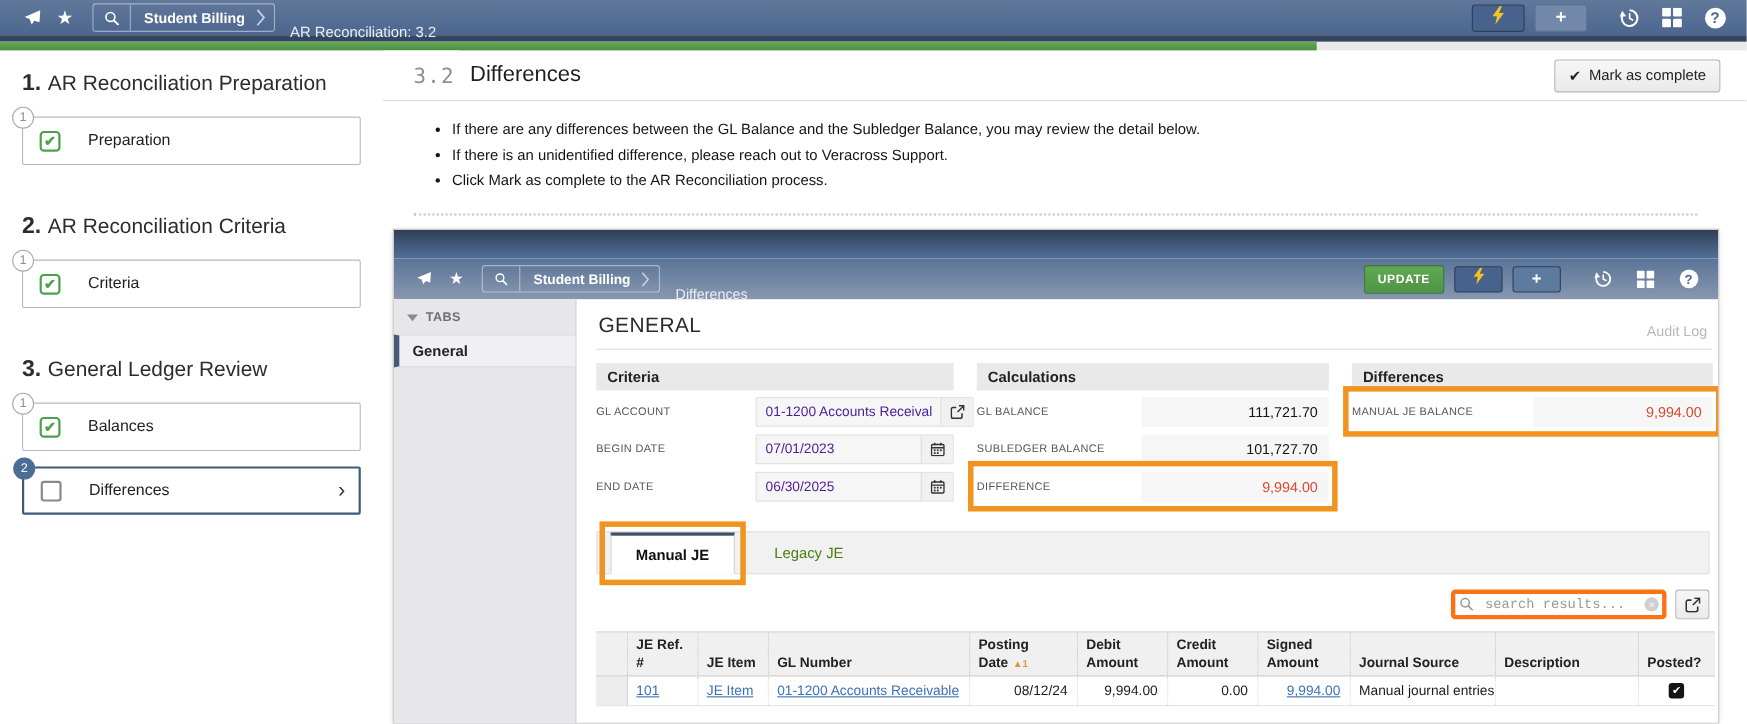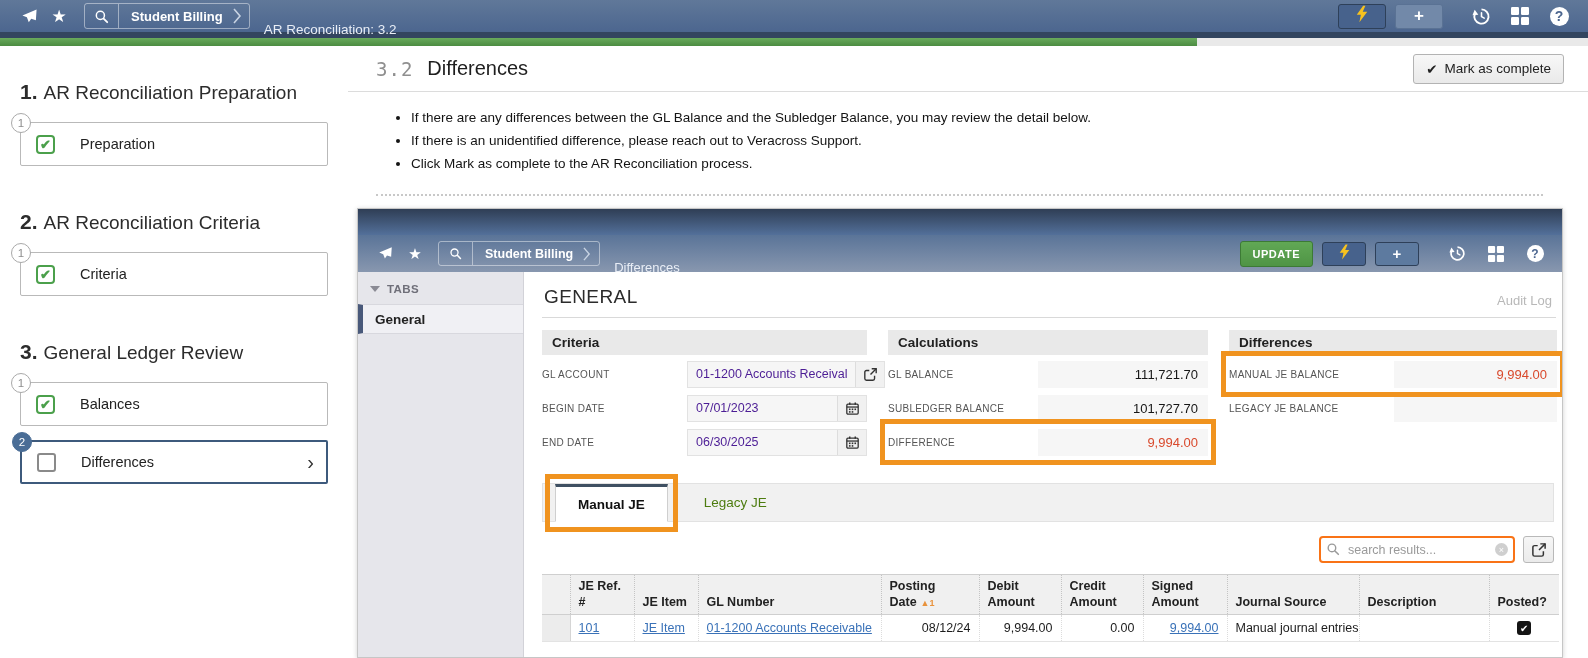--- a/index.html
+++ b/index.html
@@ -24,21 +24,21 @@
   .tb-btn.bolt { background:#47628c; border:1px solid #2e4059; }
   .tb-btn.plusb { background:#7289a9; border:1px solid #5a7294; color:#fff; font-size:17px; font-weight:bold; }
   .tb-round { margin-left:14px; }
   .help-badge { width:19px; height:19px; border-radius:50%; background:#fff; color:#4c668f;
     font-weight:bold; font-size:14px; display:flex; align-items:center; justify-content:center; }
   .navline { height:6px; background:#33455f; }
   .progress { height:8px; background:#e9e9e9; }
   .progress .fill { height:100%; width:75.4%; background:linear-gradient(#69aa5c,#4c8c42); }
 
   
-  .sidebar { position:absolute; left:0; top:62px; bottom:0; width:418px; background:#fff;
+  .sidebar { position:absolute; left:0; top:46px; bottom:0; width:418px; background:#fff;
     border-right:1px solid #cfcfcf; padding:18px 10px 0 20px; }
   .sec-title { font-size:19px; color:#2c2c2c; margin-bottom:18px; }
   .sec-title b { font-size:21px; margin-right:6px; }
   .step-card { position:relative; width:308px; height:44px; border:1px solid #b9b9b9; border-radius:2px;
     background:#fff; display:flex; align-items:center; padding:0 12px 0 15px; margin-bottom:44px; cursor:pointer; }
   .step-card.tight { margin-bottom:14px; }
   .step-card.selected { border:2px solid #3d5a7c; margin-bottom:0; }
   .badge { position:absolute; top:-10px; left:-10px; width:20px; height:20px; border-radius:50%;
     background:#fff; border:1px solid #a9a9a9; color:#8e8e8e; font-size:11.5px;
     display:flex; align-items:center; justify-content:center; }
@@ -108,22 +108,22 @@
   .je-tabbar { margin-top:26px; margin-right:2px; background:#f1f1f1; border:1px solid #e2e2e2;
     height:39px; display:flex; align-items:stretch; padding-left:12px; }
   .je-tab { display:flex; align-items:center; padding:0 22px; font-size:13.5px; cursor:pointer; }
   .je-tab.active { background:#fff; border:1px solid #cfcfcf; border-top:3px solid #3f5062;
     border-bottom:1px solid #fff; margin-bottom:-1px; font-weight:bold; color:#111; }
   .je-tab.idle { color:#4d7c0f; margin-left:14px; }
   .je-tab.active.annotated { outline-offset:5px; }
 
   .search-row { display:flex; justify-content:flex-end; align-items:center; gap:8px; margin:14px 2px 0 0; }
   .search-wrap { position:relative; width:196px; height:27px; }
-  .search-wrap input { width:100%; height:100%; border:2px solid #f97316; border-radius:4px;
-    padding:0 26px 0 27px; font-size:12.5px; color:#444; outline:none; font-family:Liberation Sans, sans-serif; }
+  .search-wrap input { width:100%; height:100%; border:4px solid #f97316; border-radius:4px;
+    padding:0 26px 0 27px; font-size:12.5px; color:#444; outline:none; font-family:Liberation Mono, monospace; }
   .search-wrap input::placeholder { color:#9a9a9a; }
   .mag { position:absolute; left:7px; top:6px; }
   .clear-dot { position:absolute; right:7px; top:7px; width:13px; height:13px; border-radius:50%;
     background:#cfcfcf; color:#fff; font-size:9px; display:flex; align-items:center; justify-content:center; cursor:pointer; }
   .ext-btn { width:31px; height:27px; background:linear-gradient(#f6f6f6,#ebebeb); border:1px solid #b9b9b9;
     border-radius:3px; display:flex; align-items:center; justify-content:center; cursor:pointer; }
 
   table.grid { width:1017px; border-collapse:collapse; table-layout:fixed; margin-top:11px; font-size:12.5px; }
   .grid th { background:#f0f0f0; border-top:1px solid #cfcfcf; border-bottom:1px solid #cfcfcf;
     border-right:1px dotted #c4c4c4; padding:4px 8px; text-align:left; vertical-align:bottom;
@@ -407,24 +407,20 @@
                 <span class="flabel">DIFFERENCE</span>
                 <span class="vbox red">9,994.00</span>
               </div>
             </div>
 
             <div class="sect c3">
               <div class="sect-head">Differences</div>
               <div class="frow annotated">
                 <span class="flabel">MANUAL JE BALANCE</span>
                 <span class="vbox red">9,994.00</span>
-              </div>
-              <div class="frow">
-                <span class="flabel">LEGACY JE BALANCE</span>
-                <span class="vbox"></span>
               </div>
             </div>
           </div>
 
           <div class="je-tabbar">
             <div class="je-tab active annotated">Manual JE</div>
             <div class="je-tab idle">Legacy JE</div>
           </div>
 
           <div class="search-row">

